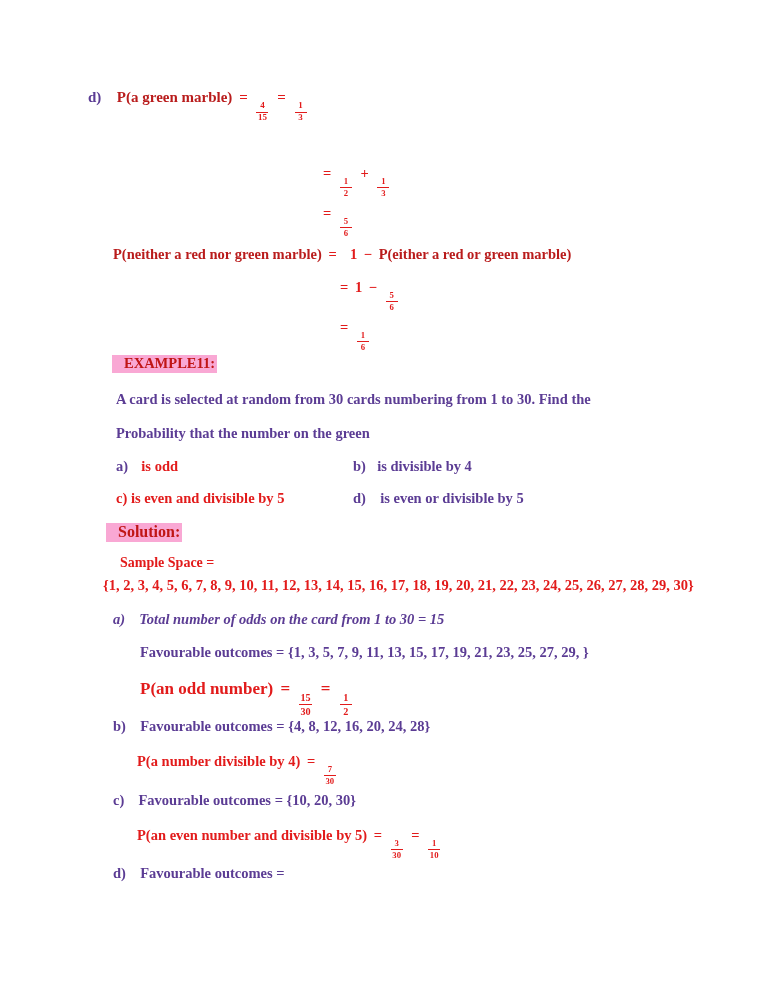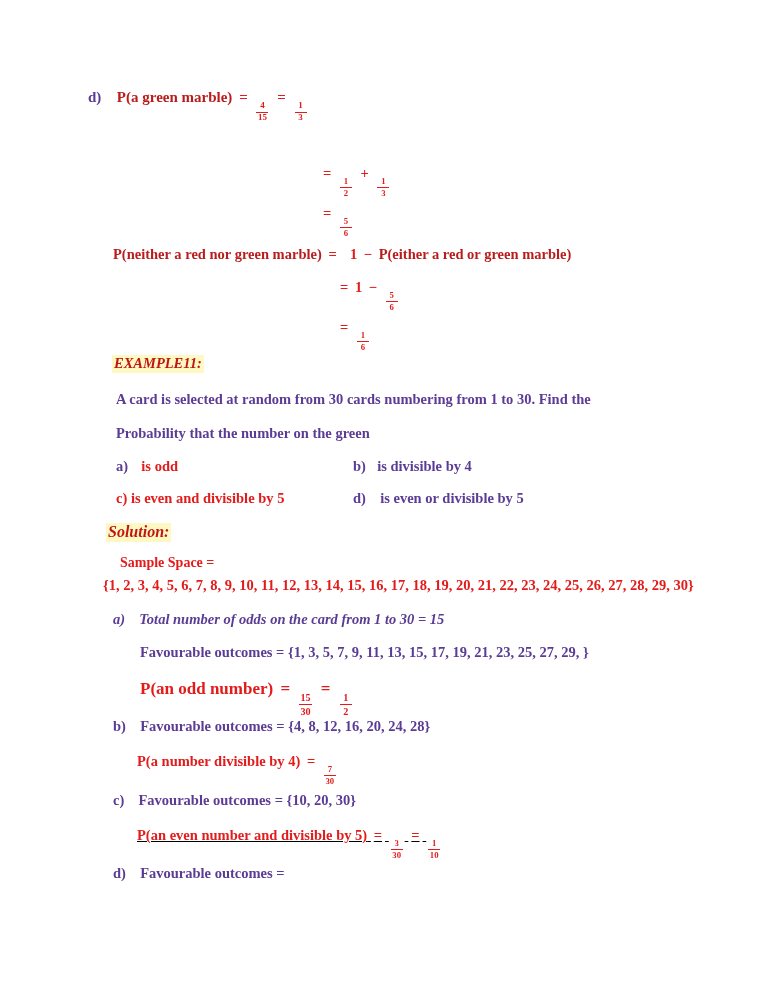--- a/index.html
+++ b/index.html
@@ -32,24 +32,23 @@
   
   .line {
     position: absolute;
     white-space: nowrap;
     font-weight: bold;
     line-height: 1;
   }
 
   
   .hl {
-    background: #fef9c3;
-    padding: 1px 2px 2px 2px;
+    background: #f9a8d4;
+    padding: 1px 2px 2px 12px;
     display: inline-block;
-    font-style: italic;
   }
 
   
   .frac {
     display: inline-flex;
     flex-direction: column;
     align-items: center;
     justify-content: center;
     vertical-align: -0.42em;
     margin: 0 2px;
@@ -234,21 +233,21 @@
     </span>
   </div>
 
   <div class="line" style="left:113px; top:793px; font-size:14.5px;">
     <span class="c-purple">c)</span>
     <span style="display:inline-block;width:7px"></span>
     <span class="c-purple">Favourable outcomes =</span>
     <span class="c-purple">{10, 20, 30}</span>
   </div>
 
-  <div class="line" style="left:137px; top:828px; font-size:14.5px;text-decoration:underline;">
+  <div class="line" style="left:137px; top:828px; font-size:14.5px;">
     <span class="c-red">P(an even number and divisible by 5)</span>
     <span class="c-red eqsym">=</span>
     <span class="frac c-red">
       <span class="num">3</span>
       <span class="bar"></span>
       <span class="den">30</span>
     </span>
     <span class="c-red eqsym">=</span>
     <span class="frac c-red">
       <span class="num">1</span>

